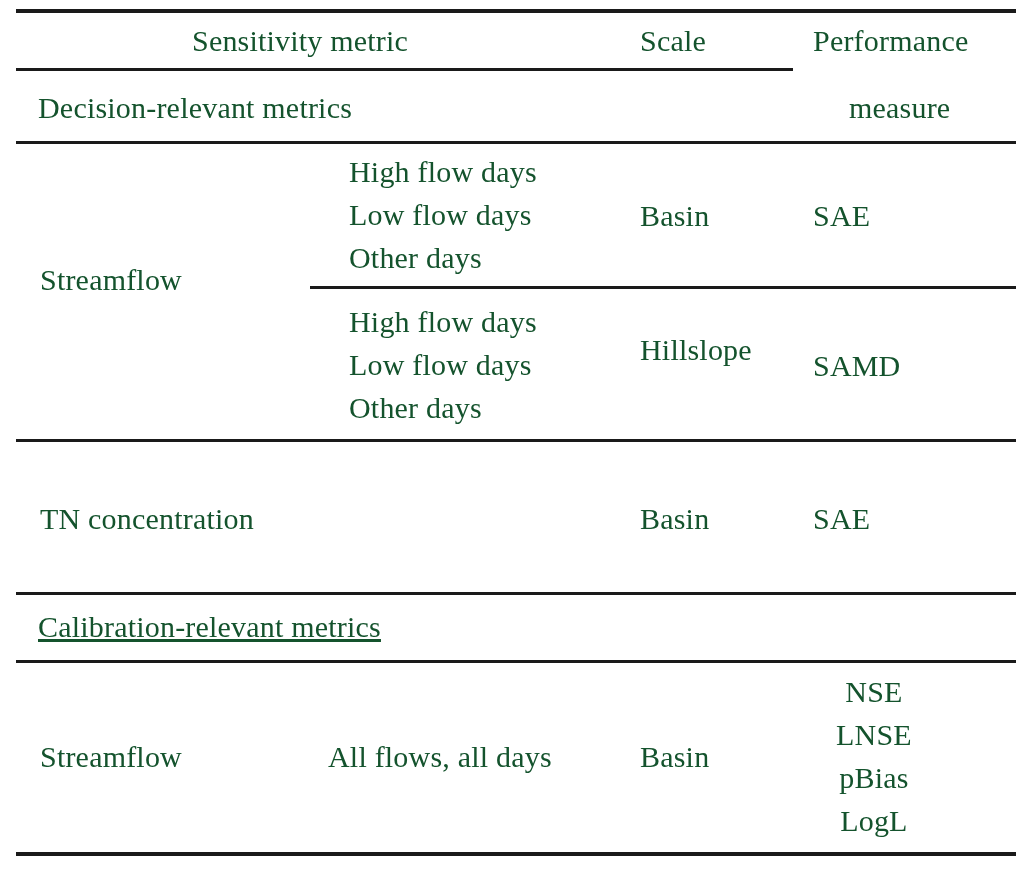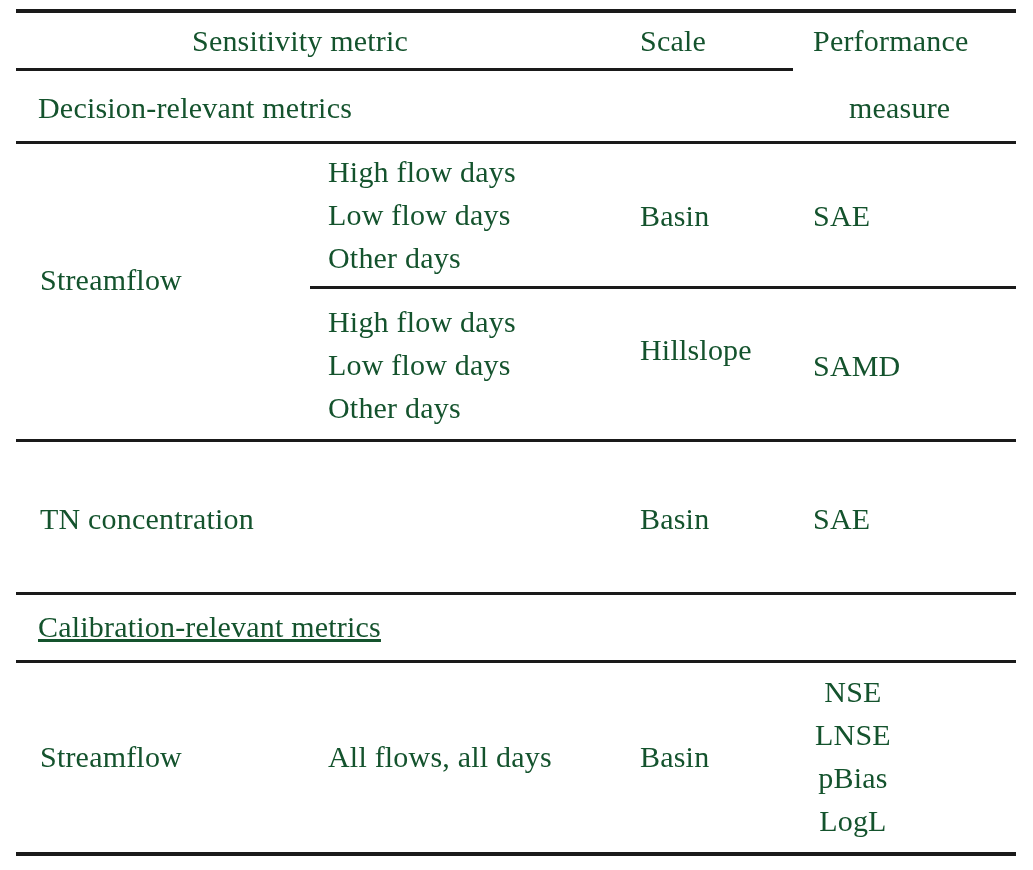--- a/index.html
+++ b/index.html
@@ -22,21 +22,21 @@
   }
   .rule.thick { height: 4px; }
   .rule.thin { height: 2.5px; }
   .txt {
     position: absolute;
     font-size: 30px;
     line-height: 43px;
     white-space: nowrap;
     letter-spacing: 0.2px;
   }
-  .stack span { display: block; }
+  .stack span { display: block; margin-left: 21px; }
 </style>
 </head>
 <body>
 
 <div class="page">
 
   <div class="rule thick" style="left:16px; top:9px; width:1000px;"></div>
   <div class="rule thin" style="left:16px; top:68px; width:777px;"></div>
   <div class="rule thin" style="left:16px; top:141px; width:1000px;"></div>
   <div class="rule thin" style="left:310px; top:286px; width:706px;"></div>

